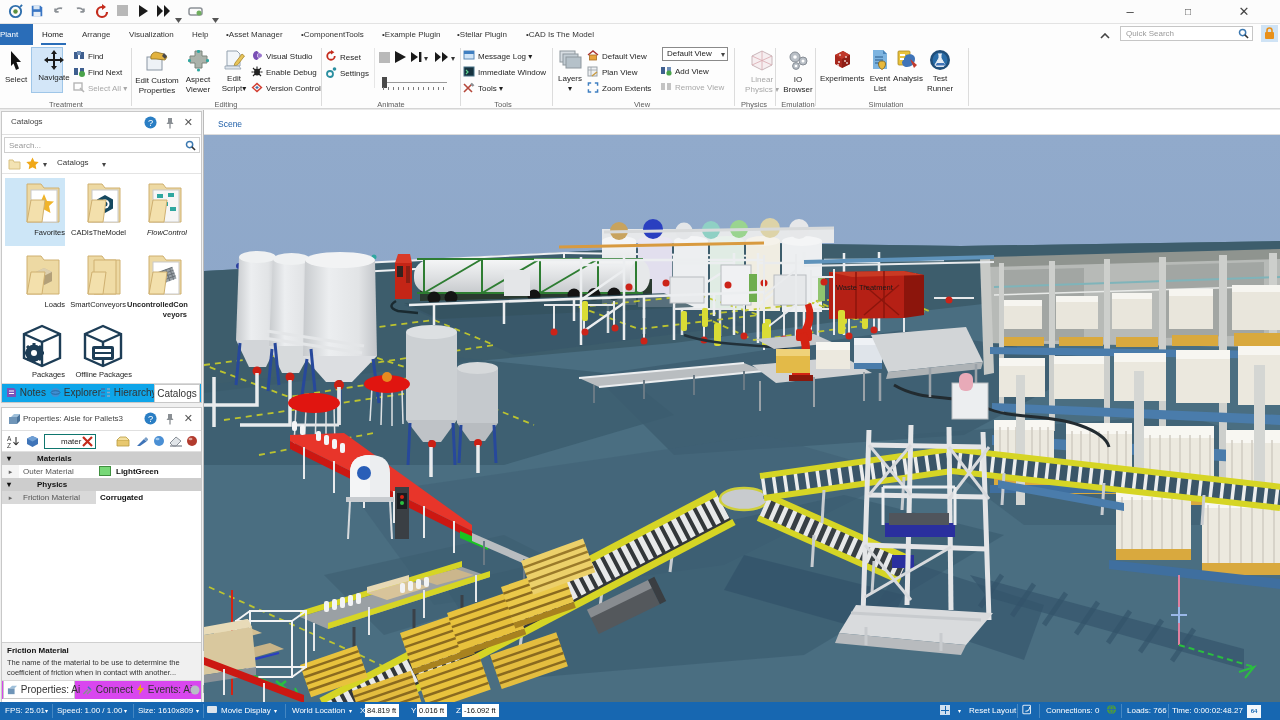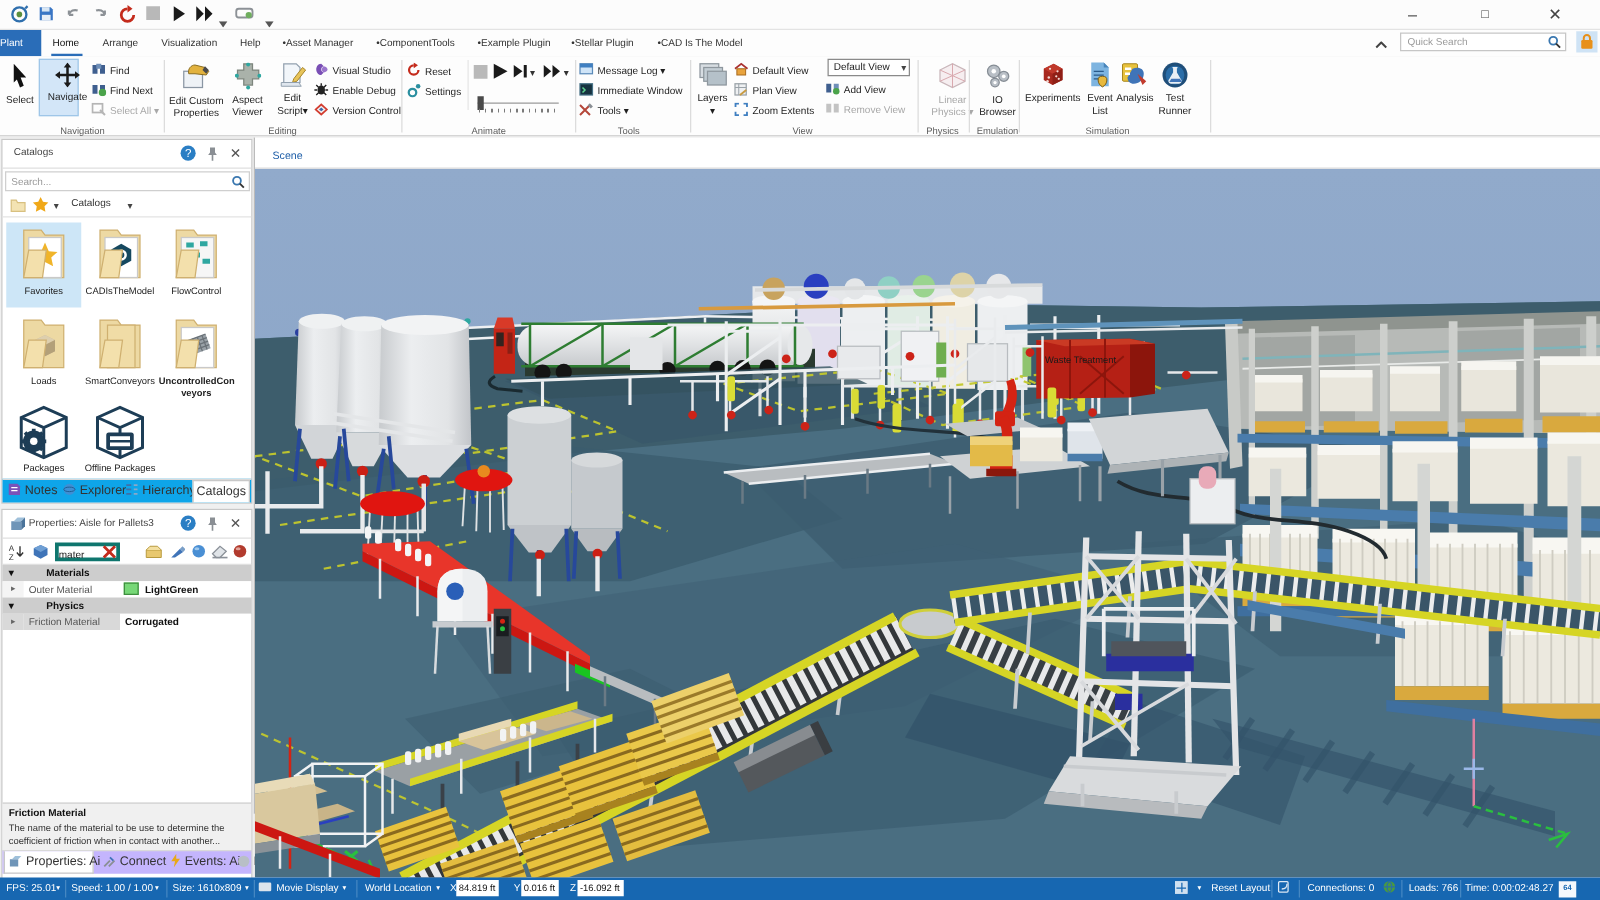--- a/index.html
+++ b/index.html
@@ -31,21 +31,21 @@
 
 
 #leftcol { position:absolute; left:0; top:110px; width:203px; height:592px; background:#f0f0f0; }
 .panel { position:absolute; left:1px; width:201px; background:#fff; border:1px solid #c8c8c8; }
 .ptitle { position:relative; height:23px; border-bottom:1px solid #e0e0e0; font-size:8px; color:#444; }
 .ptitle .t { position:absolute; left:9px; top:5px; }
 
 
 #cat-search { position:absolute; left:2px; top:25px; width:196px; height:16px; border:1px solid #cfcfcf; font-size:8px; color:#999; line-height:15px; padding-left:4px; background:#fff; }
 #cat-toolbar { position:absolute; left:0px; top:43px; width:199px; height:19px; border-bottom:1px solid #e4e4e4; font-size:8px; color:#333; }
-.citem { position:absolute; width:60px; text-align:center; font-size:7.5px; color:#222; }
+.citem { position:absolute; width:60px; text-align:right; font-size:7.5px; color:#222; }
 .cat-tabs { position:absolute; left:0; bottom:0; width:199px; height:19px; background:#0ea5e9; border-top:1px solid #d9d9d9; font-size:10px; color:#333; }
 .ctab { position:absolute; top:0; height:18px; line-height:18px; white-space:nowrap; }
 
 
 .hdr-row { position:absolute; left:0; width:199px; height:13px; background:#cdcdcd; font-size:8px; font-weight:bold; color:#111; line-height:13px; }
 .prop-row { position:absolute; left:0; width:199px; height:13px; font-size:8px; color:#555; line-height:13px; }
 
 
 #statusbar { position:absolute; left:0; top:702px; width:1280px; height:18px; background:#1767b1; color:#fff; font-size:8px; }
 #statusbar .it { position:absolute; top:0; height:18px; line-height:18px; white-space:nowrap; }
@@ -181,21 +181,21 @@
           <path d="M1 2 h4 v7 h-4z M7 2 h4 v7 h-4z" fill="#3f5f8f"></path>
           <circle cx="9" cy="8" r="3" fill="#4aa34a"></circle>
         </svg>Find Next
     </div>
     <div class="smallrow grey" style="left:73px;top:37px;">
       <svg class="ic" width="12" height="11" viewBox="0 0 12 11">
           <rect x="1" y="1" width="8" height="7" fill="none" stroke="#b5b5b5" stroke-width="1.4"></rect>
           <path d="M7 6 l4 4" stroke="#b5b5b5" stroke-width="1.6"></path>
         </svg>Select All <span style="font-size:8px;">▾</span>
     </div>
-    <div class="grplabel" style="left:20px;width:92px;">Navigation</div>
+    <div class="grplabel" style="left:20px;width:92px;">Treatment</div>
     <div class="gsep" style="left:131px;"></div>
 
     <div class="bigbtn" style="left:134px;width:46px;">
       <svg width="24" height="24" viewBox="0 0 24 24" style="margin-top:3px;">
           <rect x="2" y="8" width="15" height="13" fill="#eef2f6" stroke="#8a96a3" stroke-width="1"></rect>
           <path d="M6 10 C5 6 8 3 11 3 l8 2 3 3 -2 3 -9 -1 z" fill="#e2b23e" stroke="#8a6d1f" stroke-width="0.8"></path>
           <path d="M19 4 l3 3 -2 3 -3 -3 z" fill="#4a4a4a"></path>
         </svg>
       <div class="lbl">Edit Custom<br>Properties</div>
     </div>
@@ -459,21 +459,21 @@
         <svg width="44" height="46" viewBox="0 0 44 46">
           <path d="M6 4 h14 l3 4 h15 v34 H6 z" fill="#edd9a3" stroke="#cfb070" stroke-width="1"></path>
           <rect x="10" y="10" width="26" height="32" fill="#fff" stroke="#c9c9c9" stroke-width="1"></rect>
           <path d="M23 15 l8 4.5 v9 l-8 4.5 -8 -4.5 v-9 z" fill="#15485f"></path>
             <circle cx="23" cy="24" r="4.5" fill="#fff"></circle>
             <circle cx="23" cy="24" r="2.5" fill="#15485f"></circle>
           <path d="M6 42 l4 -22 h14 l-3 22 z" fill="#f3e0ac" stroke="#cfb070" stroke-width="1"></path>
         </svg>
         <div>CADIsTheModel</div>
       </div>
-      <div class="citem" style="left:125px;top:68px;">
+      <div class="citem" style="left:125px;top:68px;font-style:italic;">
         <svg width="44" height="46" viewBox="0 0 44 46">
           <path d="M6 4 h14 l3 4 h15 v34 H6 z" fill="#edd9a3" stroke="#cfb070" stroke-width="1"></path>
           <rect x="10" y="10" width="26" height="32" fill="#f6f6f6" stroke="#c9c9c9" stroke-width="1"></rect>
           <g fill="#2fa7a0">
               <rect x="14" y="14" width="6" height="4"></rect>
               <rect x="25" y="13" width="6" height="4"></rect>
               <rect x="19" y="22" width="6" height="4"></rect>
               <rect x="27" y="27" width="6" height="4"></rect>
               <rect x="14" y="30" width="6" height="4"></rect>
             </g>
@@ -586,21 +586,21 @@
       <div style="position:absolute;left:0;top:24px;width:199px;height:20px;border-bottom:1px solid #e0e0e0;">
         <svg style="position:absolute;left:5px;top:3px;" width="13" height="13" viewBox="0 0 13 13">
             <text x="0" y="6" font-size="6.5" fill="#333" font-family="Liberation Sans">A</text>
             <text x="0" y="13" font-size="6.5" fill="#333" font-family="Liberation Sans">Z</text>
             <path d="M9 2 v8 M9 10 l-2.5 -3 M9 10 l2.5 -3" stroke="#333" stroke-width="1.1" fill="none"></path>
           </svg>
         <svg style="position:absolute;left:24px;top:3px;" width="13" height="13" viewBox="0 0 13 13">
             <path d="M6.5 1 L12 3.5 V9 L6.5 12 L1 9 V3.5 z" fill="#3f74b8"></path>
             <path d="M6.5 1 L12 3.5 L6.5 6.5 L1 3.5 z" fill="#6f9fd4"></path>
           </svg>
-        <div style="position:absolute;left:42px;top:2px;width:52px;height:15px;border:3px solid #0f766e;background:#fff;font-size:8px;color:#222;line-height:14px;padding-left:0;">mater</div>
+        <div style="position:absolute;left:42px;top:2px;width:52px;height:15px;border:1px solid #0f766e;background:#fff;font-size:8px;color:#222;line-height:14px;padding-left:16px;">mater</div>
         <svg style="position:absolute;left:79px;top:3px;" width="13" height="13" viewBox="0 0 13 13">
             <path d="M2 2 L11 11 M11 2 L2 11" stroke="#c42b1c" stroke-width="2.2"></path>
           </svg>
         <svg style="position:absolute;left:114px;top:4px;" width="14" height="11" viewBox="0 0 14 11">
             <path d="M1 4 h12 v6 H1 z" fill="#e8c86f" stroke="#b89a3f" stroke-width="0.8"></path>
             <path d="M1 4 l3 -3 h6 l3 3" fill="#f3dfa0" stroke="#b89a3f" stroke-width="0.8"></path>
           </svg>
         <svg style="position:absolute;left:134px;top:4px;" width="12" height="11" viewBox="0 0 12 11">
             <path d="M1 10 L8 3 l2.5 2.5 L4 10 z" fill="#3f74b8"></path>
             <path d="M8 3 l2 -2 2.5 2.5 -2 2 z" fill="#7a9fc8"></path>
@@ -635,21 +635,21 @@
         <div style="position:absolute;left:94px;width:105px;height:13px;background:#fff;">
             <span style="position:absolute;left:4px;font-weight:bold;color:#111;">Corrugated</span>
           </div>
       </div>
 
       <div style="position:absolute;left:0;top:234px;width:199px;height:38px;background:#f0f0f0;border-top:1px solid #cfcfcf;">
         <div style="position:absolute;left:5px;top:3px;font-size:8px;font-weight:bold;color:#111;">Friction Material</div>
         <div style="position:absolute;left:5px;top:15px;font-size:7.5px;color:#333;line-height:10px;">The name of the material to be use to determine the<br>coefficient of friction when in contact with another...</div>
       </div>
 
-      <div style="position:absolute;left:0;top:272px;width:199px;height:19px;background:#c4b5fd;border-top:1px solid #d9d9d9;font-size:10px;color:#333;">
+      <div style="position:absolute;left:0;top:272px;width:199px;height:19px;background:#d946ef;border-top:1px solid #d9d9d9;font-size:10px;color:#333;">
         <div class="ctab" style="left:1px;width:72px;background:#fff;border:1px solid #c8c8c8;border-top:none;">
           <svg style="vertical-align:-2px;margin-left:3px;" width="11" height="10" viewBox="0 0 13 12">
               <path d="M1 4 h8 v7 H1 z" fill="#6f95b8"></path>
               <path d="M3 4 L6 1 L12 1 L9 4 z" fill="#9fc0da"></path>
             </svg> Properties: Ai
         </div>
         <div class="ctab" style="left:80px;">
           <svg style="vertical-align:-2px;" width="11" height="10" viewBox="0 0 11 11">
               <path d="M1 10 L6 5 M5 10 L10 5" stroke="#8a8f94" stroke-width="1.6"></path>
               <path d="M6 2 l3 3" stroke="#3f74b8" stroke-width="1.6"></path>

